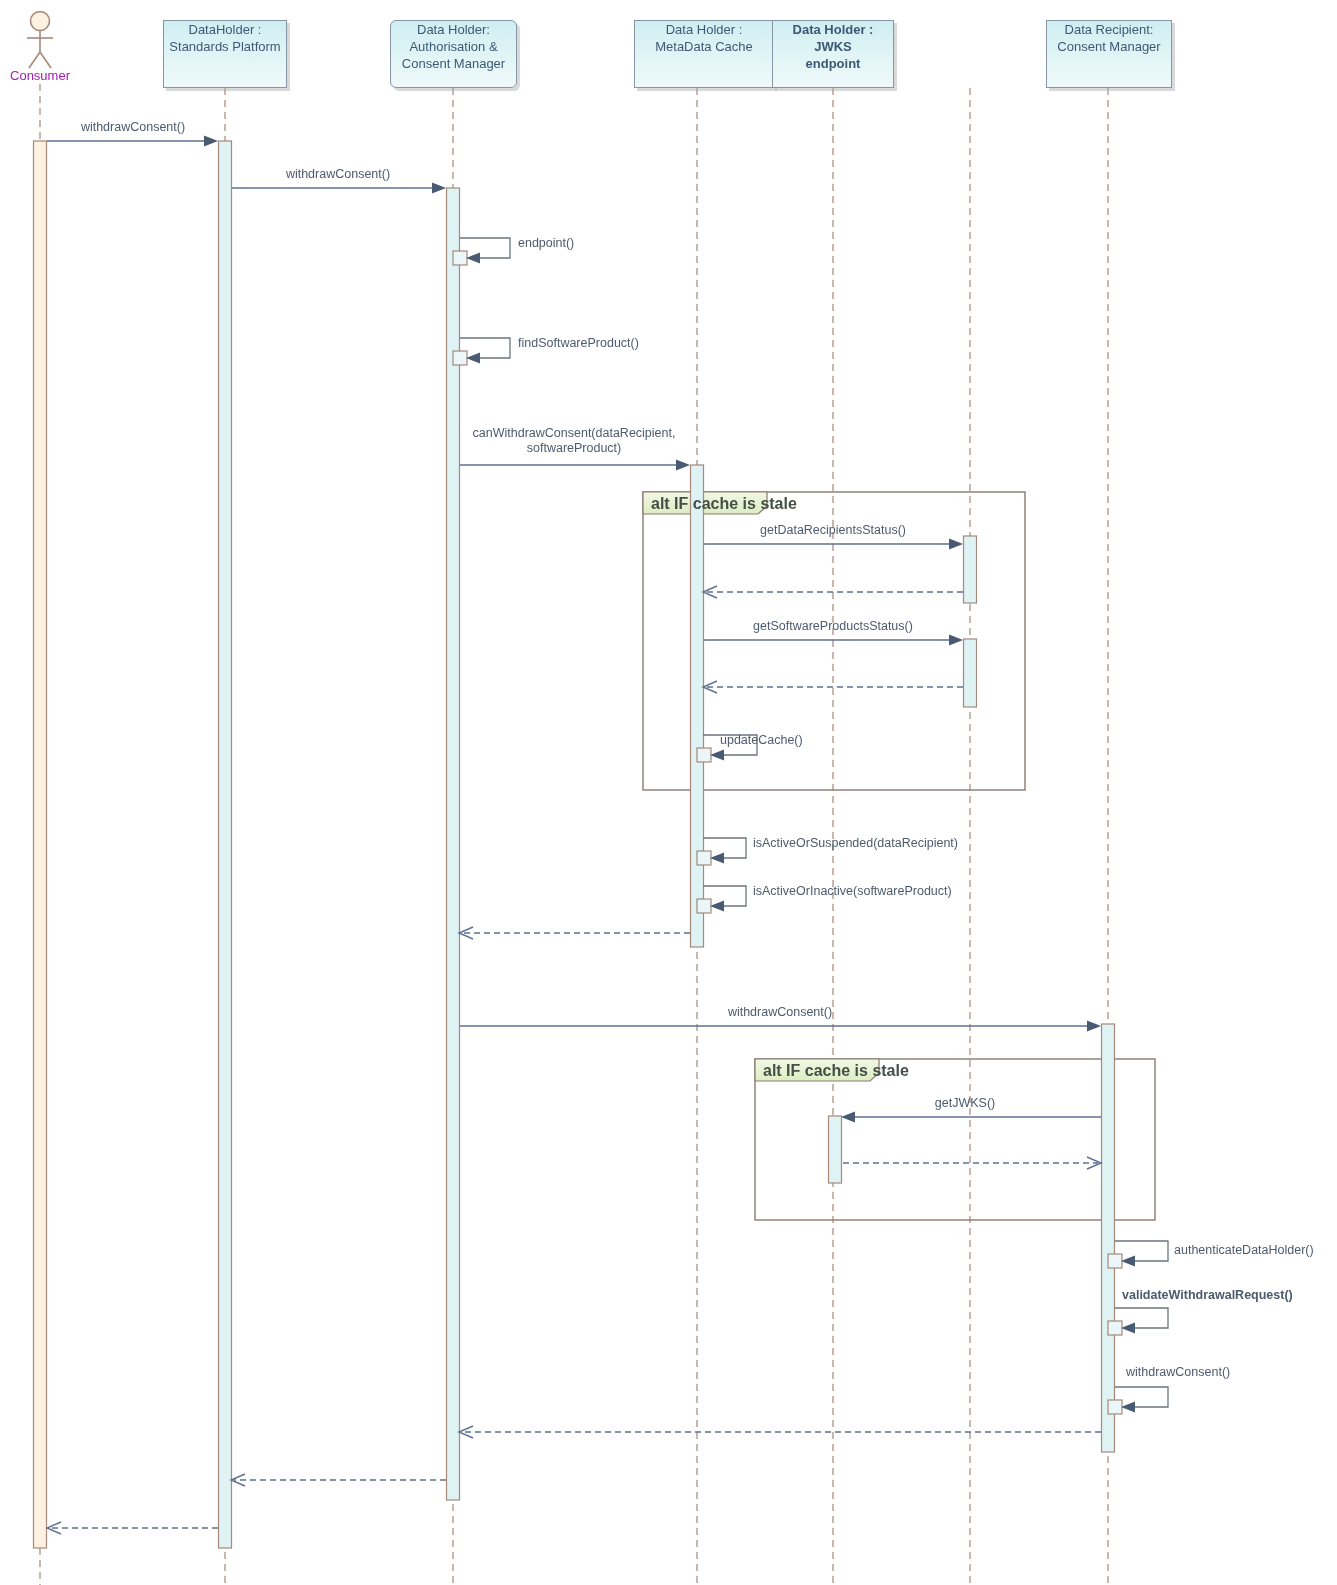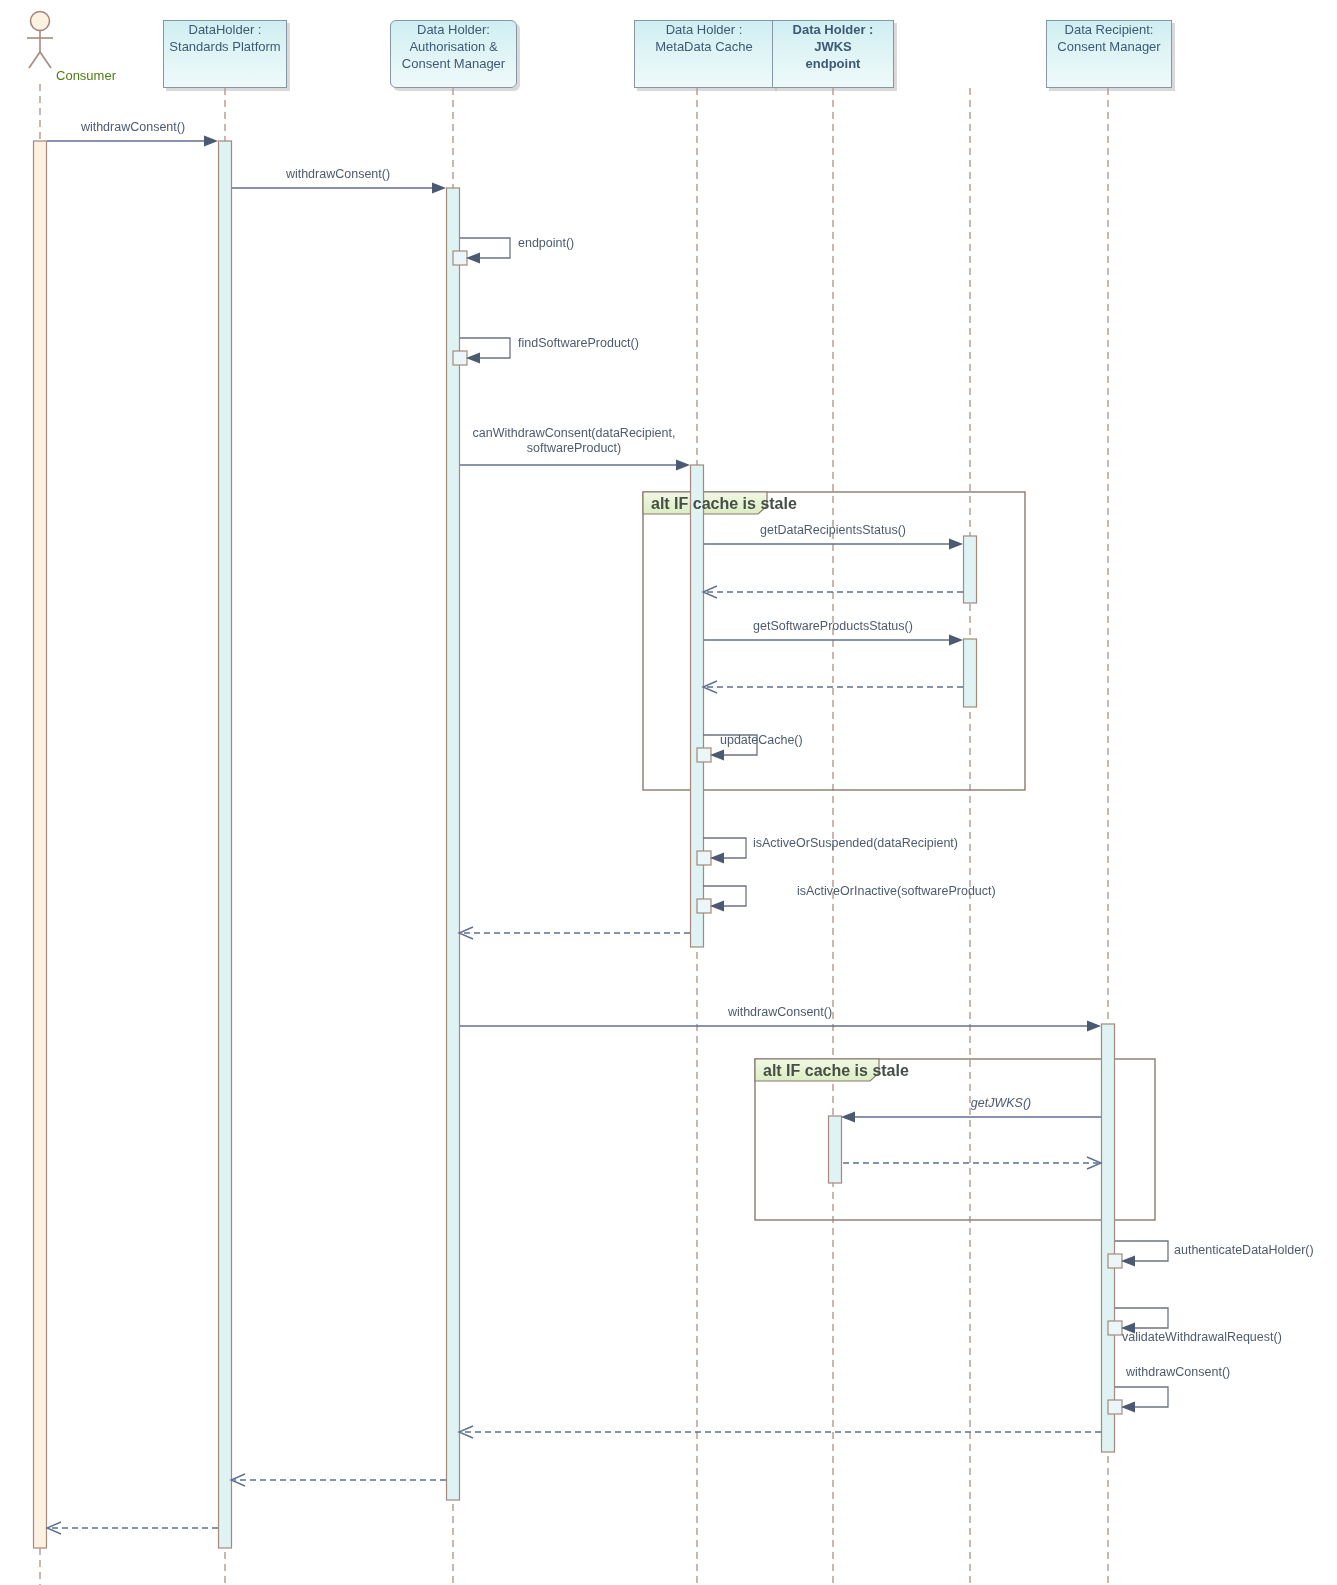--- a/index.html
+++ b/index.html
@@ -17,21 +17,21 @@
     white-space:pre-line;
   }
   .mlabel {
     position:absolute; font-size:12.5px; line-height:1.2; color:#4d5b6e; white-space:pre;
   }
   .centered { transform:translateX(-50%); text-align:center; white-space:pre-line; }
   .flabel {
     position:absolute; font-size:16px; font-weight:bold; color:#454f48; white-space:pre;
   }
   .actor-label {
-    position:absolute; font-size:13px; color:#4d7c0f; transform:translateX(-50%);margin-left:46px;
+    position:absolute; font-size:13px; color:#a21caf; transform:translateX(-50%);
   }
 </style>
 </head>
 <body>
 
 <div class="canvas">
 
   <svg class="layer" width="1337" height="1585" viewBox="0 0 1337 1585">
     <defs>
       <linearGradient id="fragLabelGrad" x1="0" y1="0" x2="0" y2="1">
@@ -168,20 +168,20 @@
   <div class="mlabel centered" style="left:133px;  top:120px;">withdrawConsent()</div>
   <div class="mlabel centered" style="left:338px;  top:167px;">withdrawConsent()</div>
   <div class="mlabel" style="left:518px;  top:236px;">endpoint()</div>
   <div class="mlabel" style="left:518px;  top:336px;">findSoftwareProduct()</div>
   <div class="mlabel centered" style="left:574px;  top:426px;">canWithdrawConsent(dataRecipient,
 softwareProduct)</div>
   <div class="mlabel centered" style="left:833px;  top:523px;">getDataRecipientsStatus()</div>
   <div class="mlabel centered" style="left:833px;  top:619px;">getSoftwareProductsStatus()</div>
   <div class="mlabel" style="left:720px;  top:733px;">updateCache()</div>
   <div class="mlabel" style="left:753px;  top:836px;">isActiveOrSuspended(dataRecipient)</div>
-  <div class="mlabel" style="left:753px;  top:884px;margin-left:44px;">isActiveOrInactive(softwareProduct)</div>
+  <div class="mlabel" style="left:753px;  top:884px;">isActiveOrInactive(softwareProduct)</div>
   <div class="mlabel centered" style="left:780px;  top:1005px;">withdrawConsent()</div>
-  <div class="mlabel centered" style="left:1001px;  top:1096px;font-style:italic;">getJWKS()</div>
+  <div class="mlabel centered" style="left:965px;  top:1096px;">getJWKS()</div>
   <div class="mlabel" style="left:1174px; top:1243px;">authenticateDataHolder()</div>
-  <div class="mlabel" style="left:1122px; top:1330px;">validateWithdrawalRequest()</div>
+  <div class="mlabel" style="left:1122px; top:1288px;font-weight:bold;">validateWithdrawalRequest()</div>
   <div class="mlabel" style="left:1126px; top:1365px;">withdrawConsent()</div>
 
 </div>
 
 </body></html>

